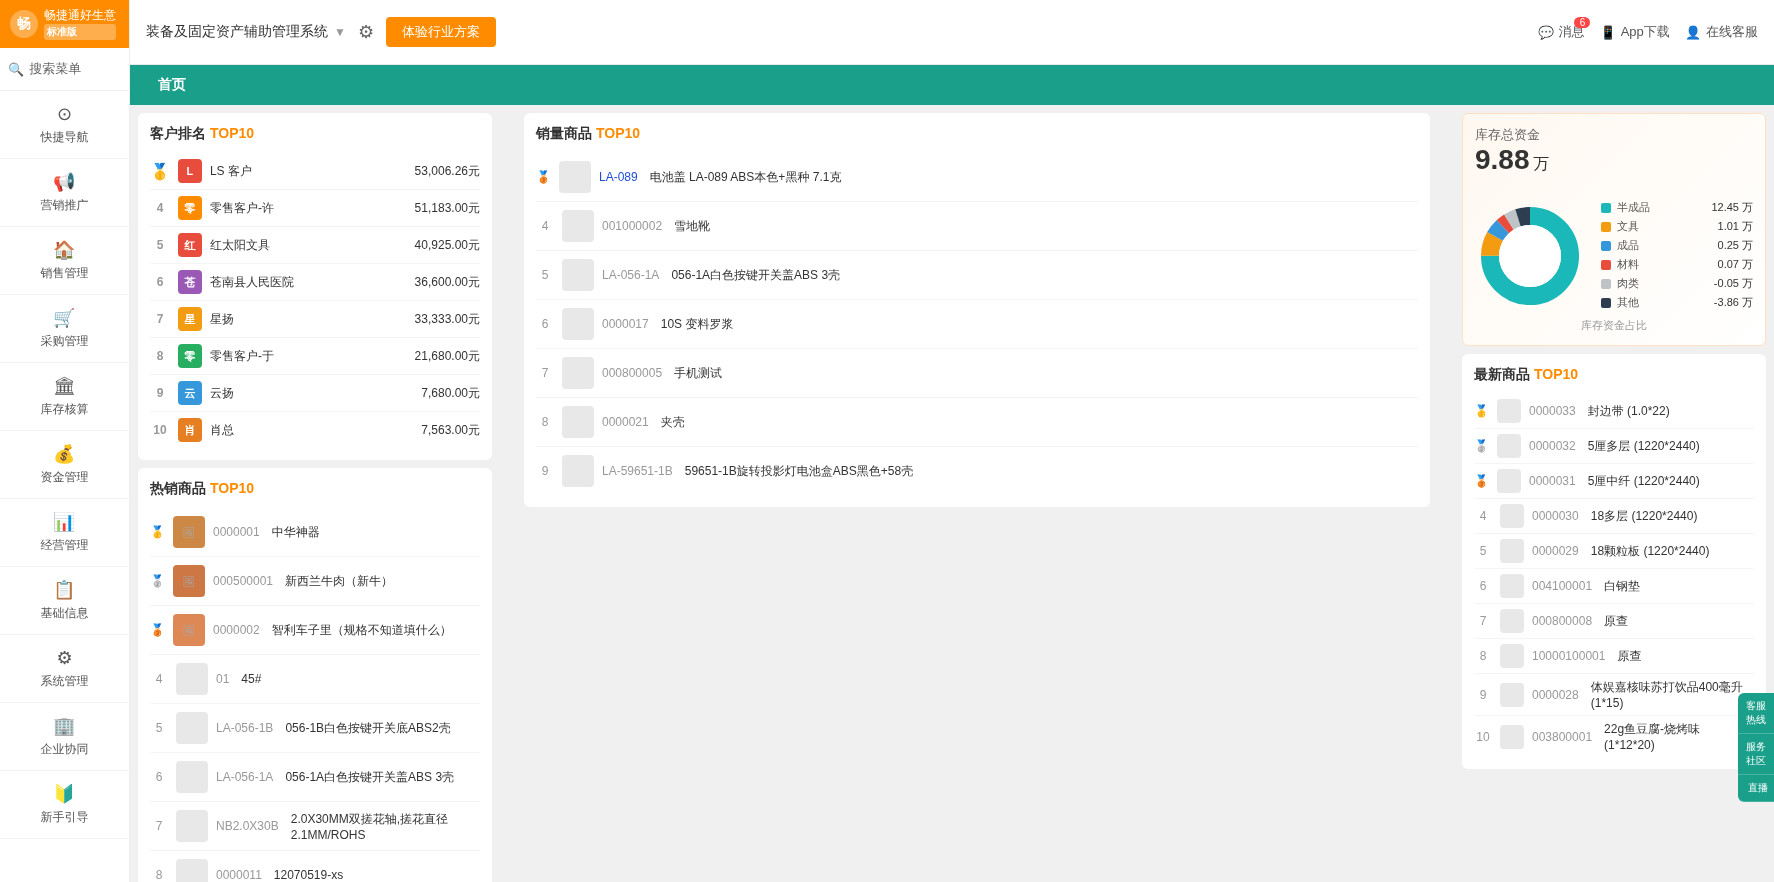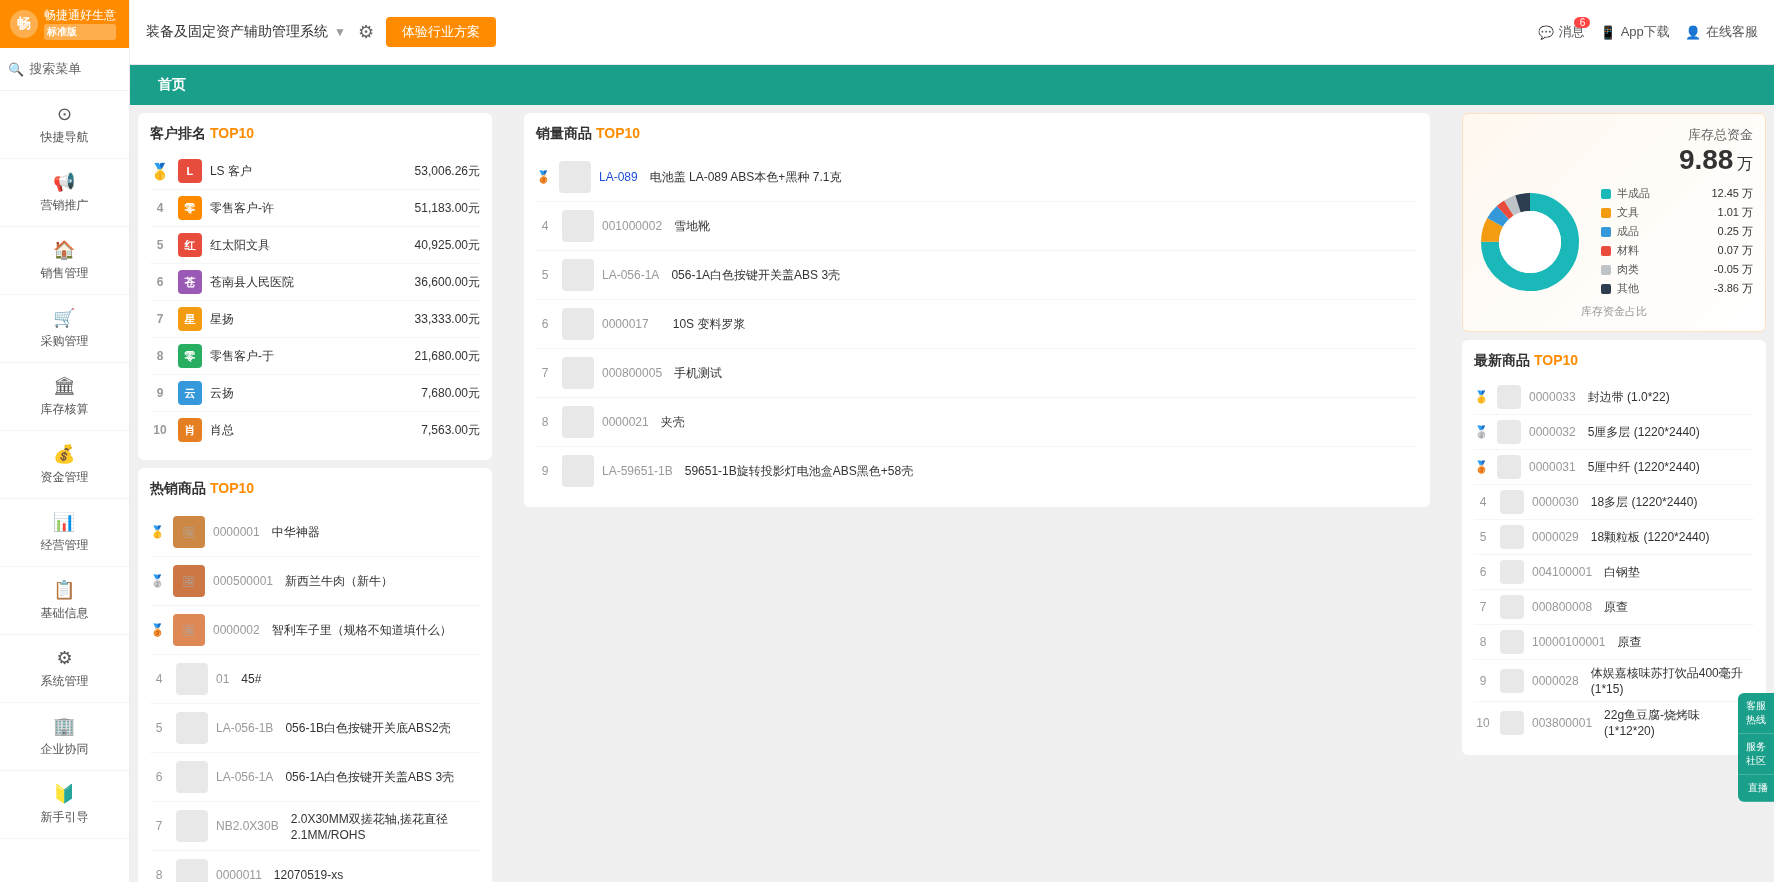--- a/index.html
+++ b/index.html
@@ -187,21 +187,21 @@
       border-radius: 4px; flex-shrink: 0; display: flex;
       align-items: center; justify-content: center; font-size: 10px; color: #aaa;
     }
 
     
     .inventory-card {
       background: linear-gradient(135deg, #fff8f0 0%, #fff 100%);
       border: 1px solid #ffe0c0;
     }
     .inventory-total {
-      text-align: right; margin-bottom: 10px;
+      text-align: left; margin-bottom: 24px;
     }
     .inventory-total .label { font-size: 13px; color: #666; }
     .inventory-total .value { font-size: 28px; font-weight: bold; color: #333; }
     .inventory-total .unit { font-size: 16px; color: #333; }
 
     
     .chart-area {
       display: flex; align-items: center; gap: 16px;
     }
     .donut-chart {
@@ -477,21 +477,21 @@
             </div>
             <div class="product-rank-item">
               <span style="width:18px;text-align:center;color:#999;font-size:12px;">5</span>
               <div class="product-thumb"></div>
               <span style="color:#999;margin-right:4px;">LA-056-1A</span>
               <span style="color:#333;flex:1;">056-1A白色按键开关盖ABS 3壳</span>
             </div>
             <div class="product-rank-item">
               <span style="width:18px;text-align:center;color:#999;font-size:12px;">6</span>
               <div class="product-thumb"></div>
-              <span style="color:#999;margin-right:16px;text-align:right;">0000017</span>
+              <span style="color:#999;margin-right:4px;text-align:right;">0000017</span>
               <span style="color:#333;flex:1;">10S 变料罗浆</span>
             </div>
             <div class="product-rank-item">
               <span style="width:18px;text-align:center;color:#999;font-size:12px;">7</span>
               <div class="product-thumb"></div>
               <span style="color:#999;margin-right:4px;">000800005</span>
               <span style="color:#333;flex:1;">手机测试</span>
             </div>
             <div class="product-rank-item">
               <span style="width:18px;text-align:center;color:#999;font-size:12px;">8</span>

